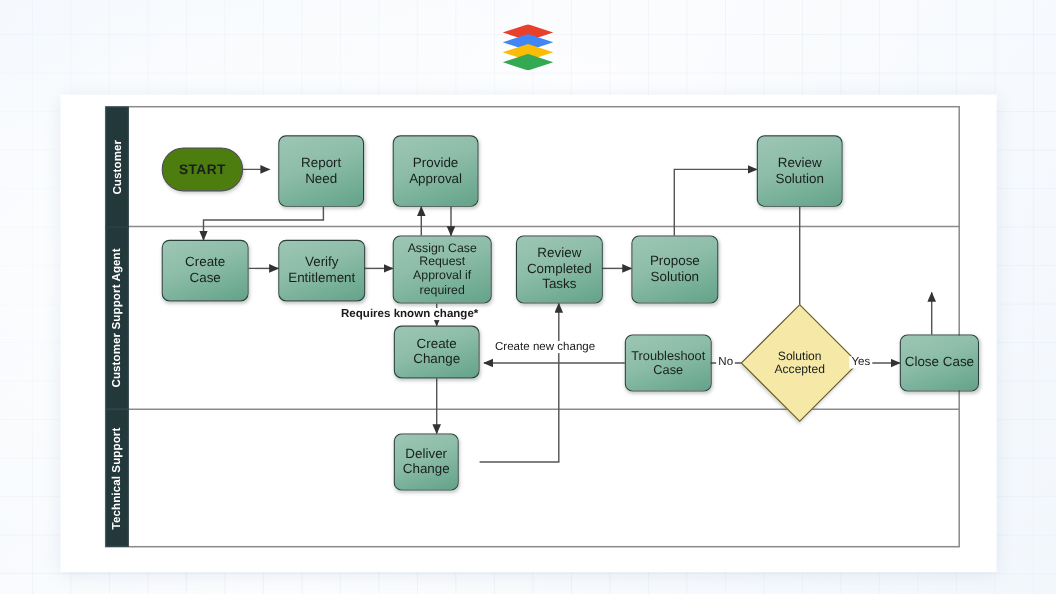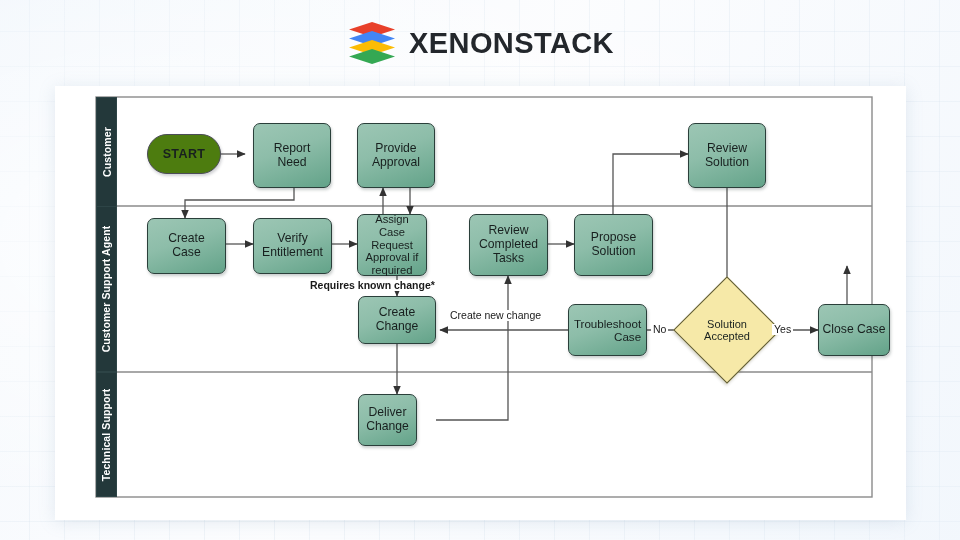--- a/index.html
+++ b/index.html
@@ -149,21 +149,20 @@
     <div class="layer" style="top:11px;">
         <i style="background:#4285f4;"></i>
       </div>
     <div class="layer" style="top:20px;">
         <i style="background:#fbbc05;"></i>
       </div>
     <div class="layer" style="top:29px;">
         <i style="background:#34a853;"></i>
       </div>
   </div>
-  <div id="logo-text">XENONSTACK</div>
 </div>
 
 <div id="card">
   <div id="diagram-area">
 
     <svg id="svg-layer" width="778" height="412" viewBox="0 0 778 412">
       <defs>
         <marker id="arw" markerWidth="8" markerHeight="8" refX="6.4" refY="3" orient="auto">
           <path d="M0,0 L7,3 L0,6 z" fill="#333"></path>
         </marker>
@@ -236,39 +235,39 @@
     </div>
 
     <div class="node process" style="left:52px; top:122px; width:79px; height:56px;">
       <span class="ml">Create<br>Case</span>
     </div>
 
     <div class="node process" style="left:158px; top:122px; width:79px; height:56px;">
       <span class="ml">Verify<br>Entitlement</span>
     </div>
 
-    <div class="node process" style="left:262px; top:118px; width:70px; height:62px;justify-content:center;">
+    <div class="node process" style="left:262px; top:118px; width:90px; height:62px;justify-content:center;">
       <span class="ml" style="font-size:11.2px;">Assign Case<br>Request<br>Approval if<br>required</span>
     </div>
 
     <div class="node process" style="left:374px; top:118px; width:79px; height:62px;">
       <span class="ml">Review<br>Completed<br>Tasks</span>
     </div>
 
     <div class="node process" style="left:479px; top:118px; width:79px; height:62px;">
       <span class="ml">Propose<br>Solution</span>
     </div>
 
 
     <div class="node process" style="left:263px; top:200px; width:78px; height:48px;">
       <span class="ml">Create<br>Change</span>
     </div>
 
     <div class="node process" style="left:473px; top:208px; width:79px; height:52px;">
-      <span class="ml" style="font-size:11.6px;text-align:right;">Troubleshoot<br>Case</span>
+      <span class="ml" style="font-size:11.6px;">Troubleshoot<br>Case</span>
     </div>
 
     <div class="node decision" style="left:594px; top:196px; width:76px; height:76px;">
       <div class="diamond-bg"></div>
       <span class="dlabel ml">Solution<br>Accepted</span>
     </div>
 
     <div class="node process" style="left:723px; top:208px; width:72px; height:52px;">
       <span class="ml">Close Case</span>
     </div>

